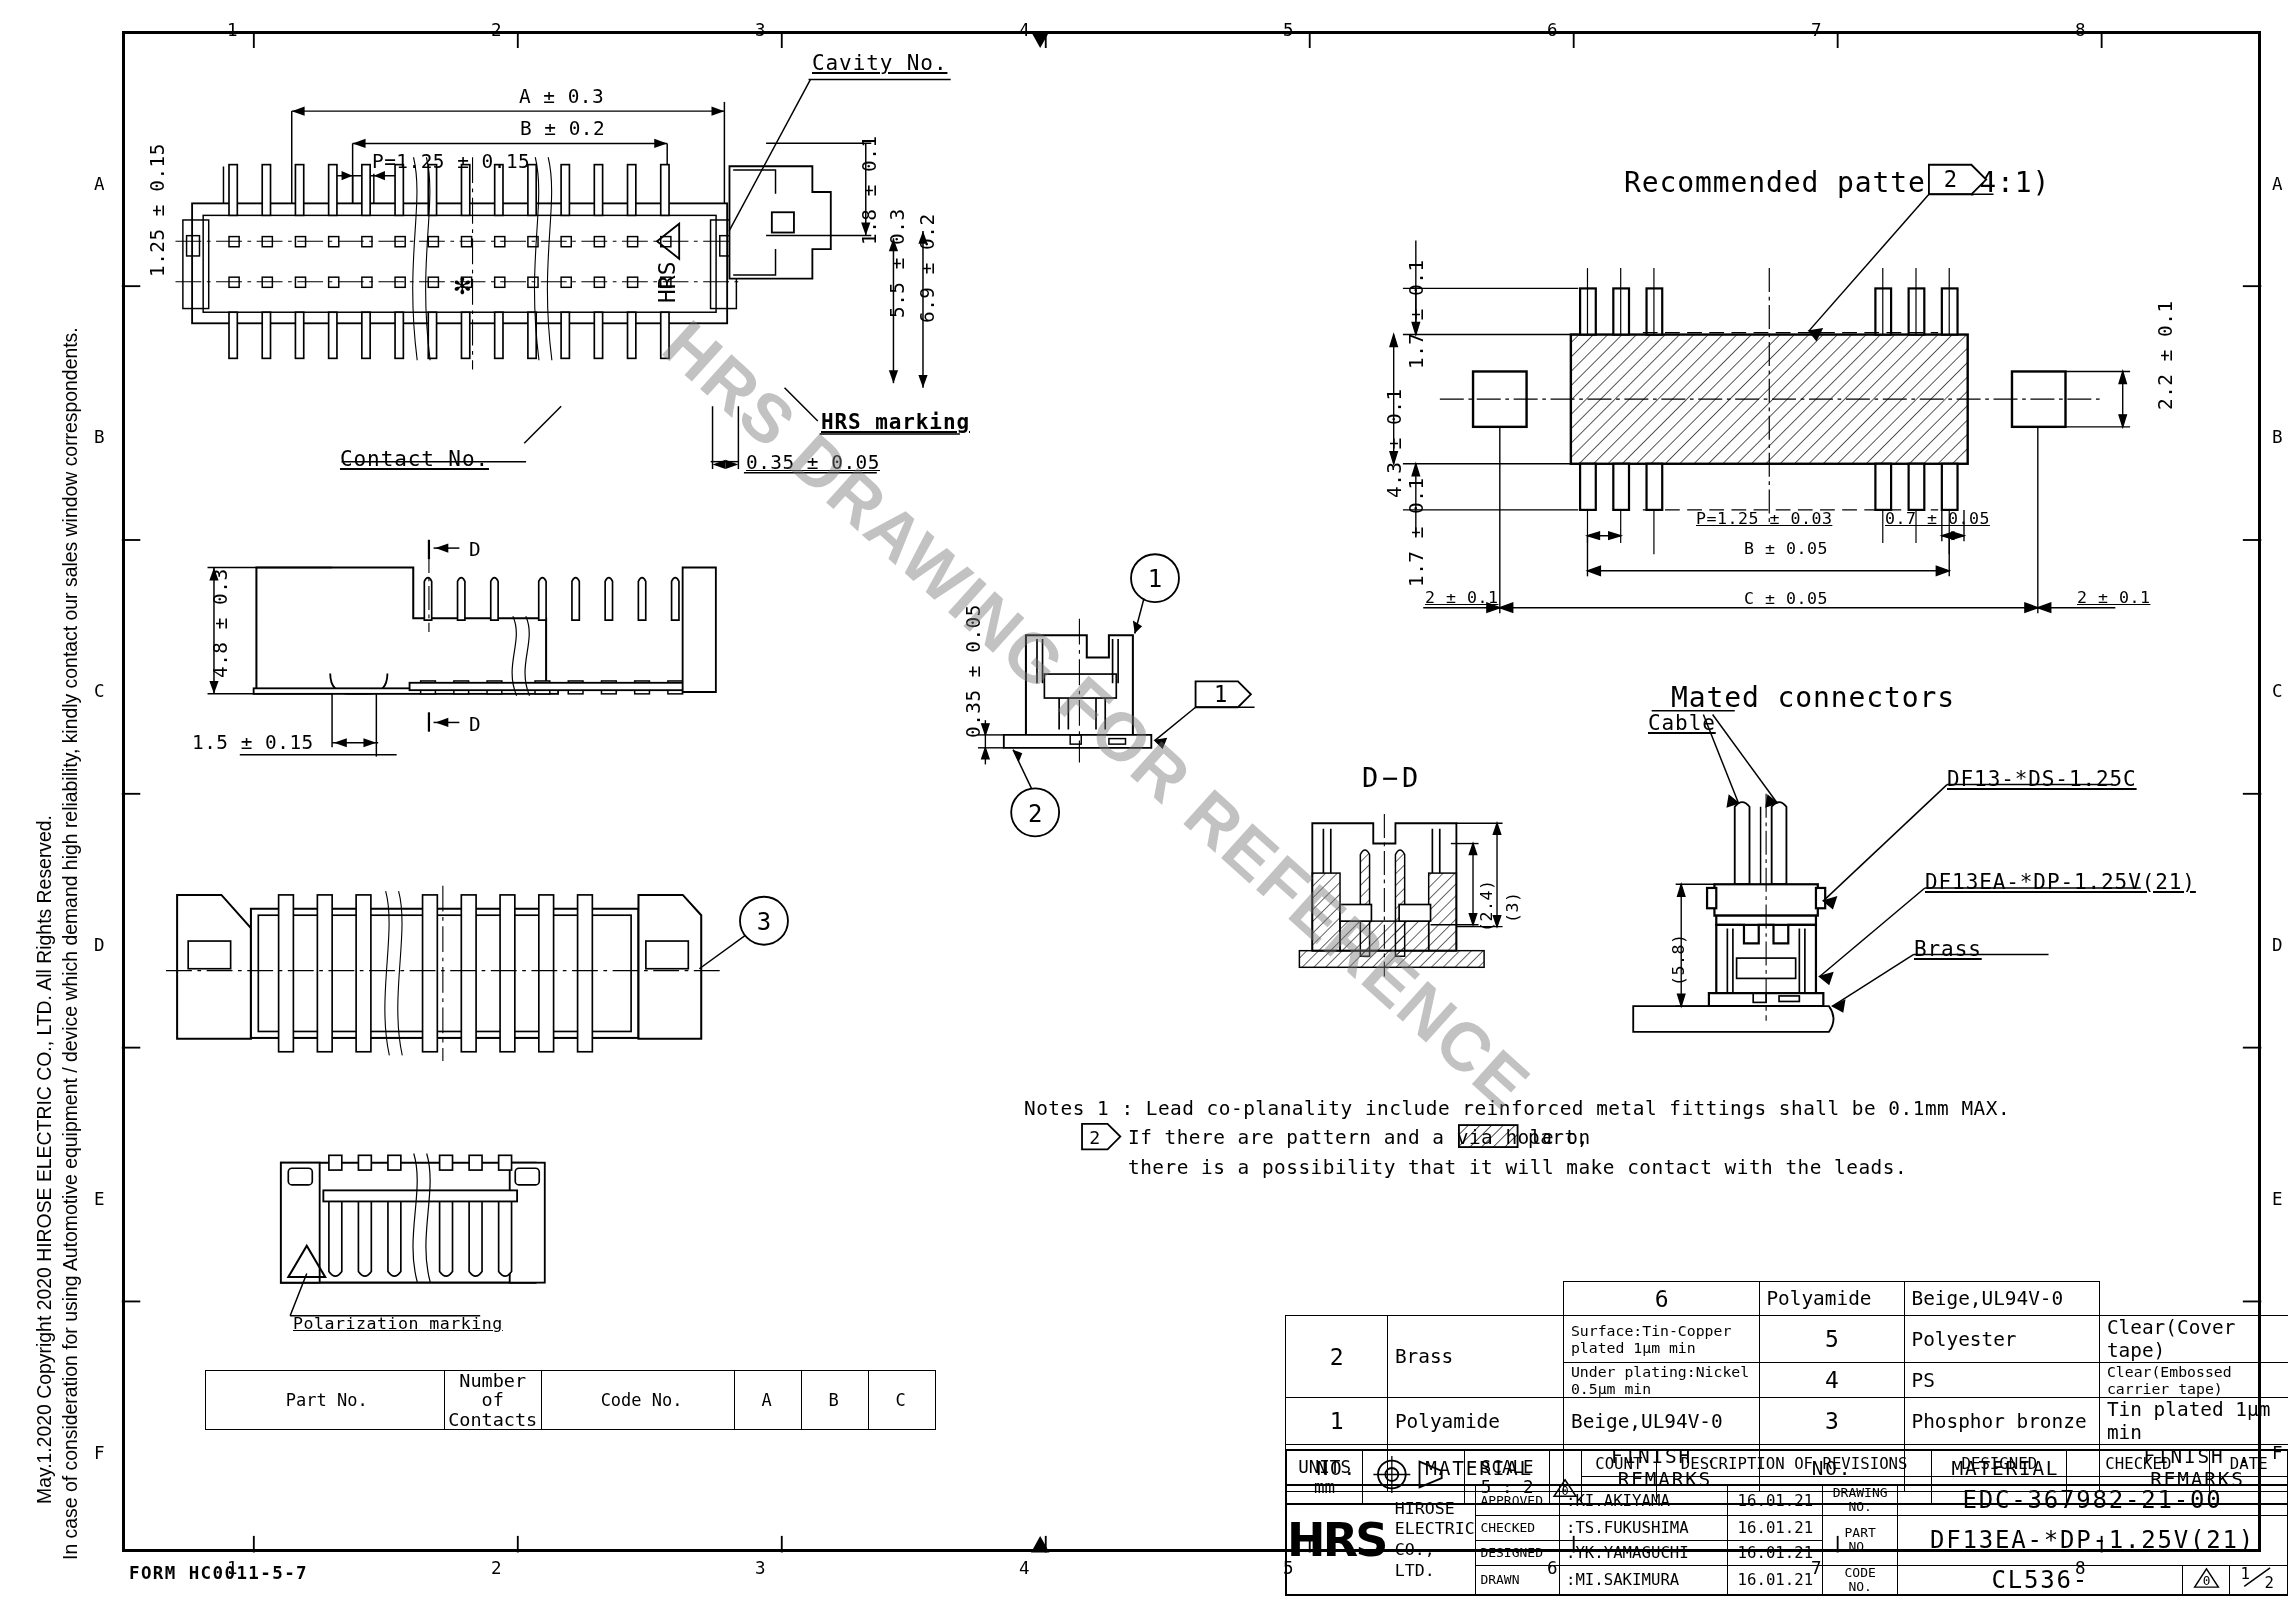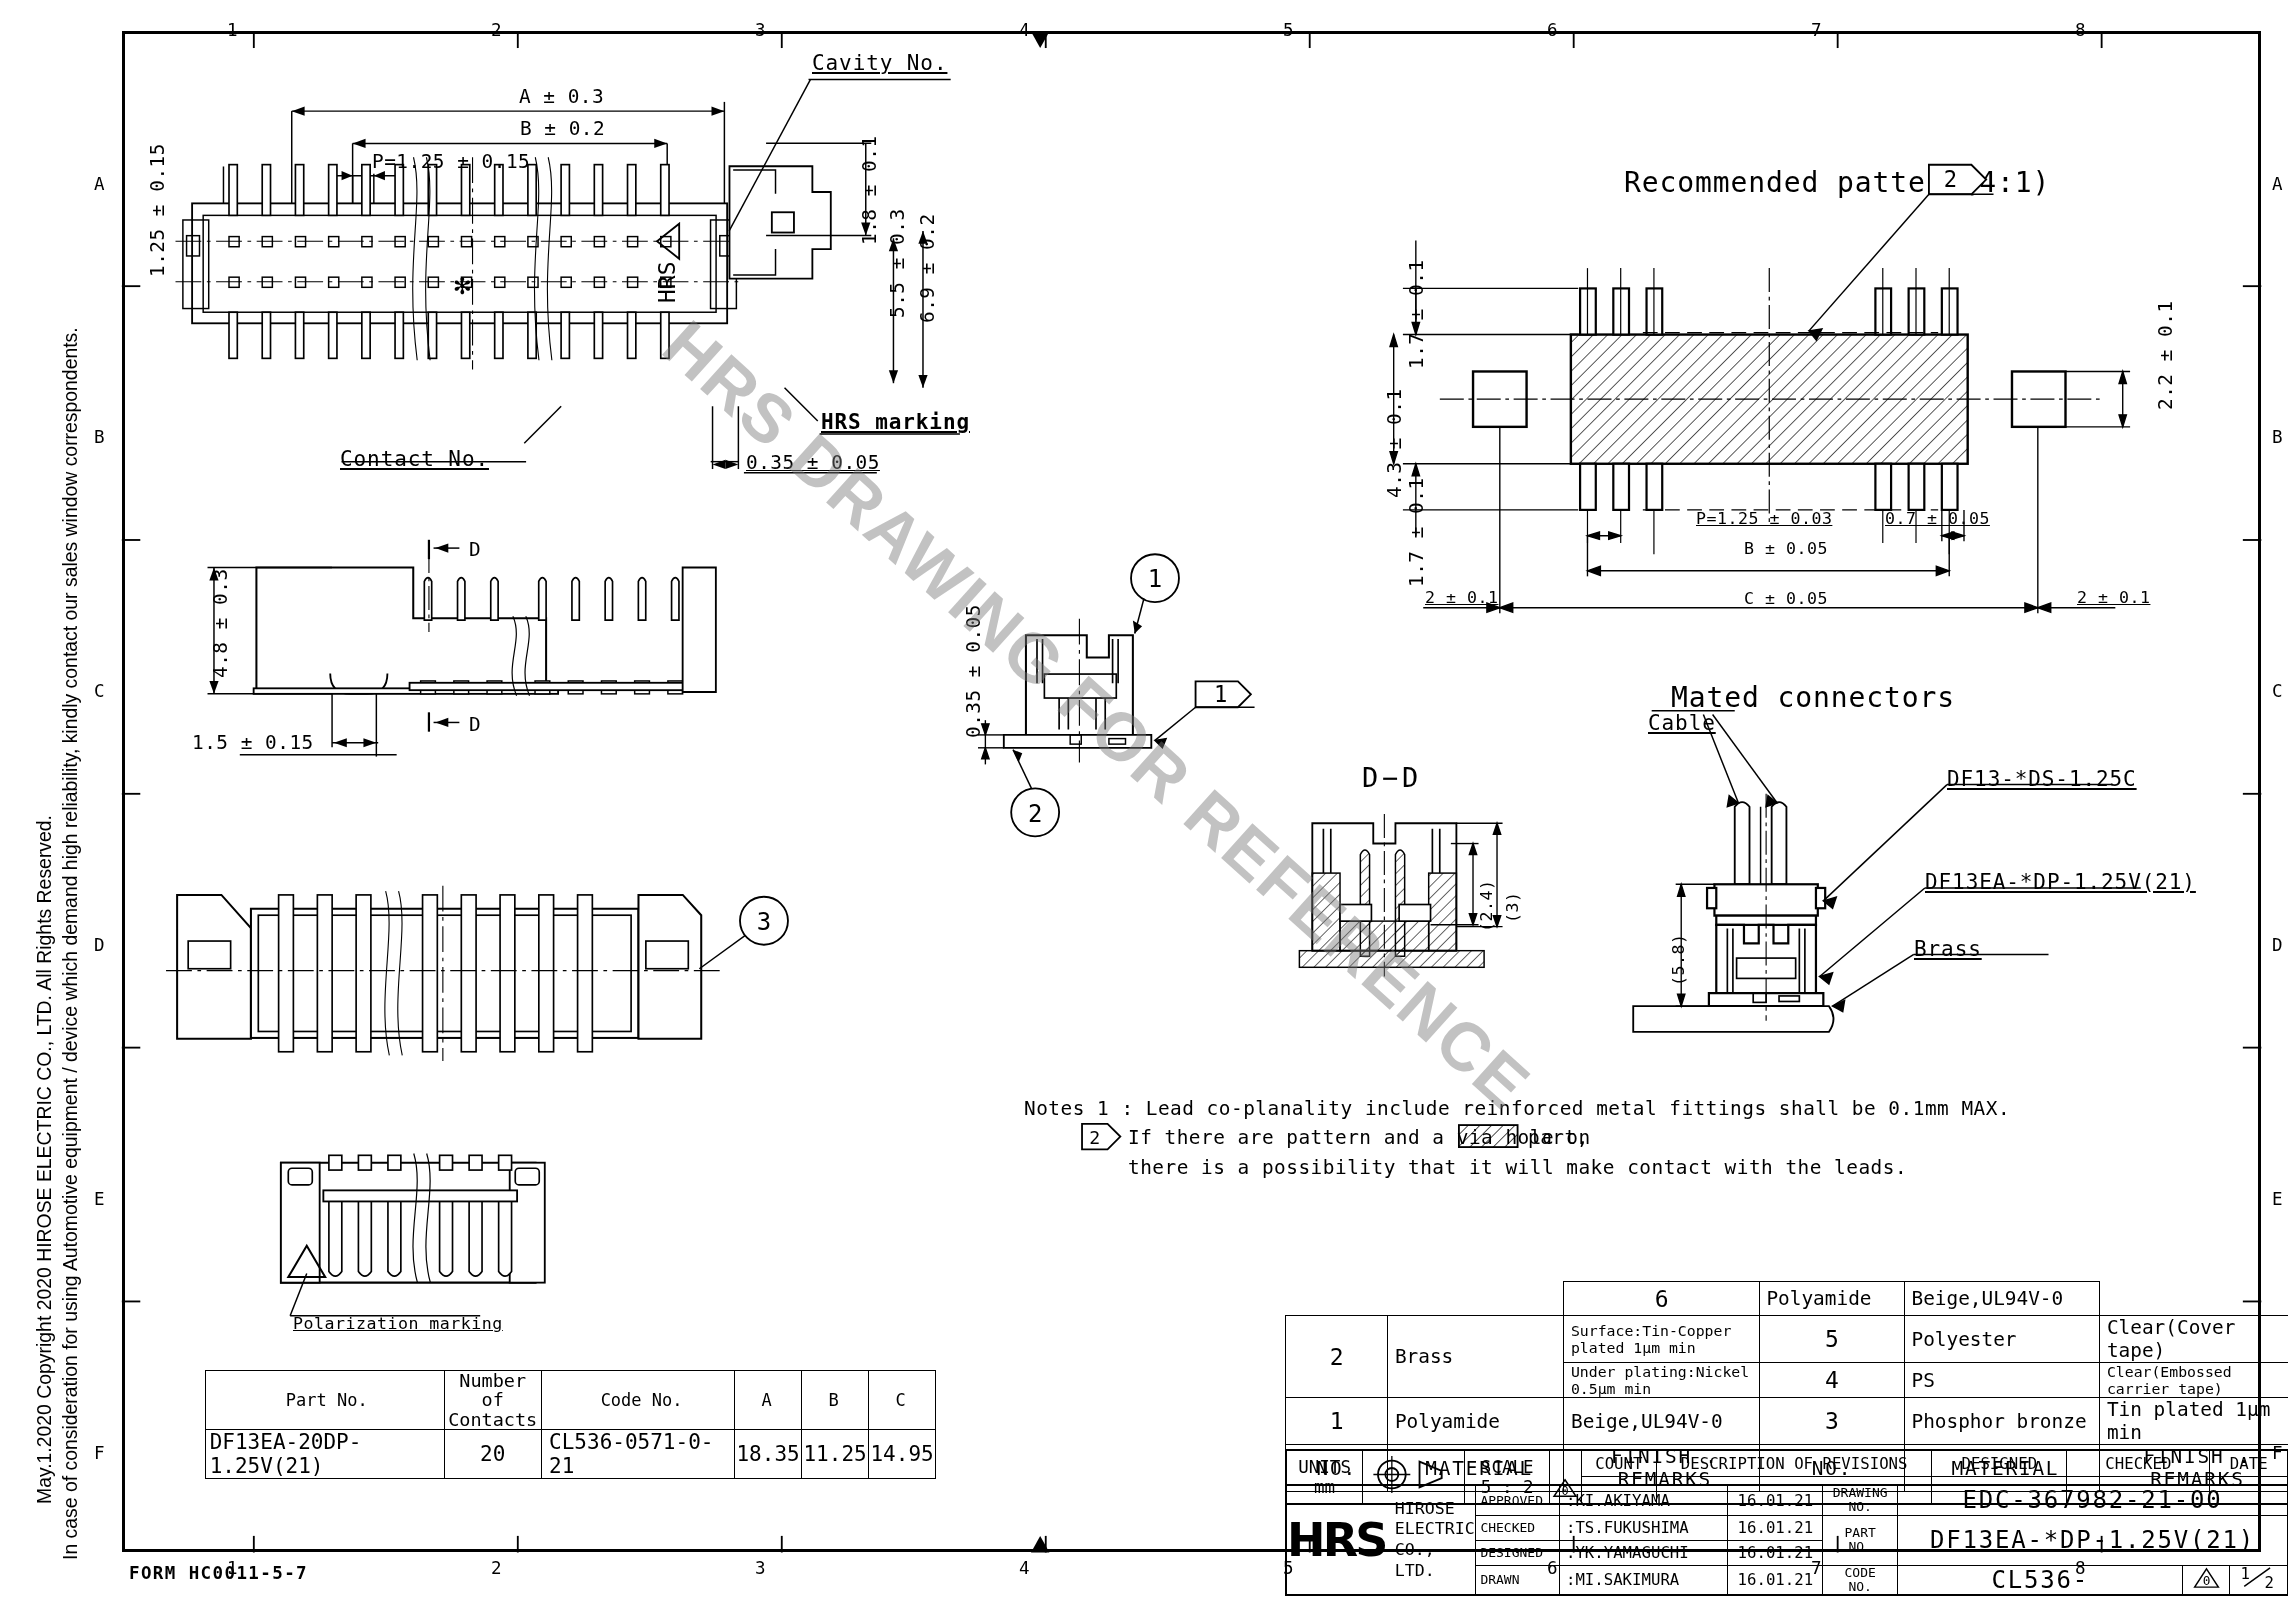--- a/index.html
+++ b/index.html
@@ -779,28 +779,20 @@
         <div>Number of</div>
         <div>Contacts</div>
       </td>
       <td class="c2" style="text-align:center;">Code No.</td>
       <td class="c3">A</td>
       <td class="c4">B</td>
       <td class="c5">C</td>
     </tr>
   </thead>
   <tbody>
-    <tr>
-      <td class="c0">DF13EA-20DP-1.25V(21)</td>
-      <td class="c1">20</td>
-      <td class="c2">CL536-0571-0-21</td>
-      <td class="c3">18.35</td>
-      <td class="c4">11.25</td>
-      <td class="c5">14.95</td>
-    </tr>
   </tbody>
 </table>
 
 <table id="mat-table">
   <tbody>
       <tr>
     <td class="mt-mat" style="border:none;"></td>
     <td class="mt-fin" style="border:none;"></td>
     <td class="mt-no">6</td>
     <td class="mt-mat">Polyamide</td>

